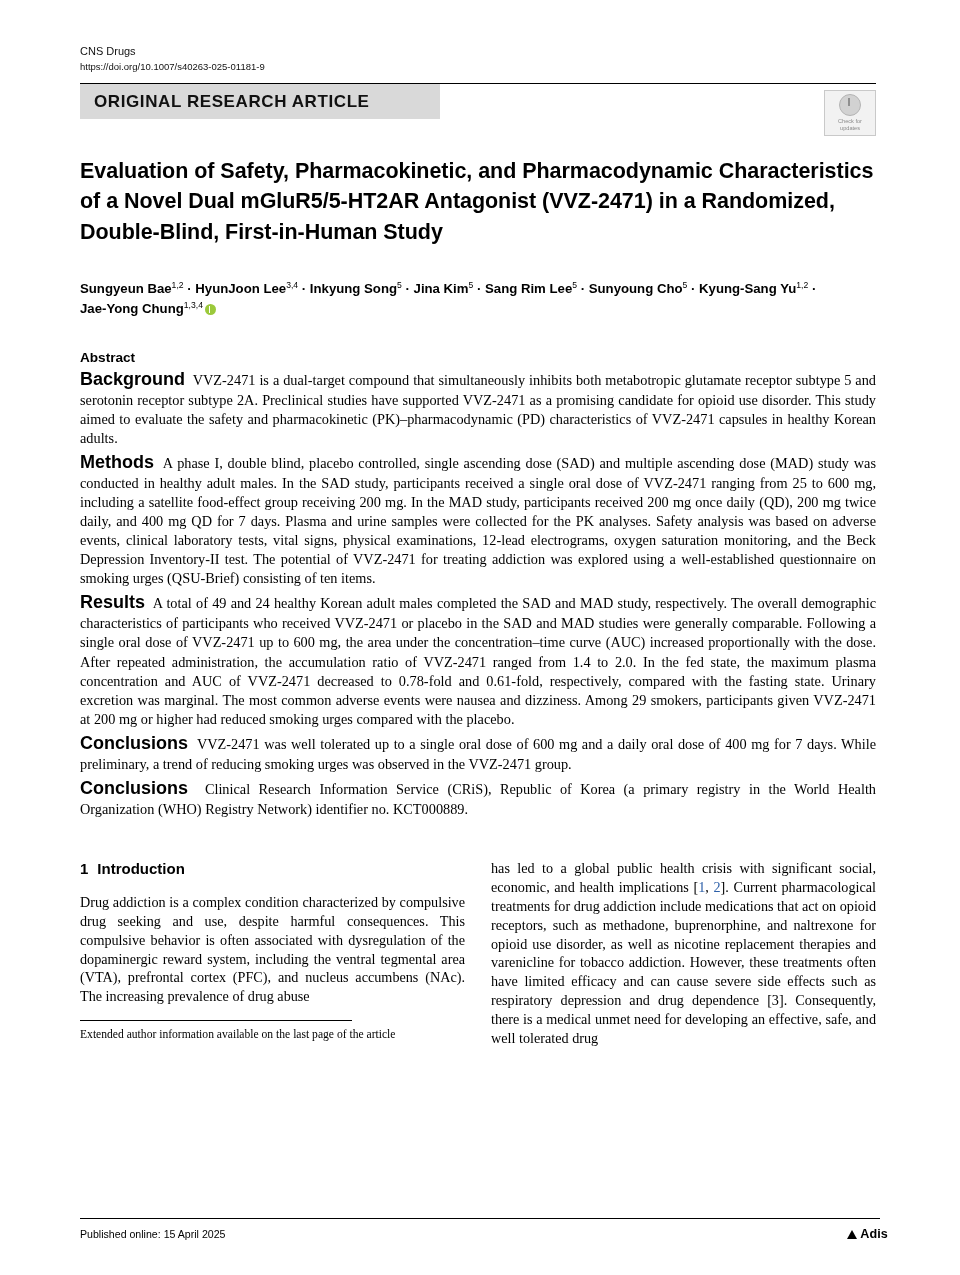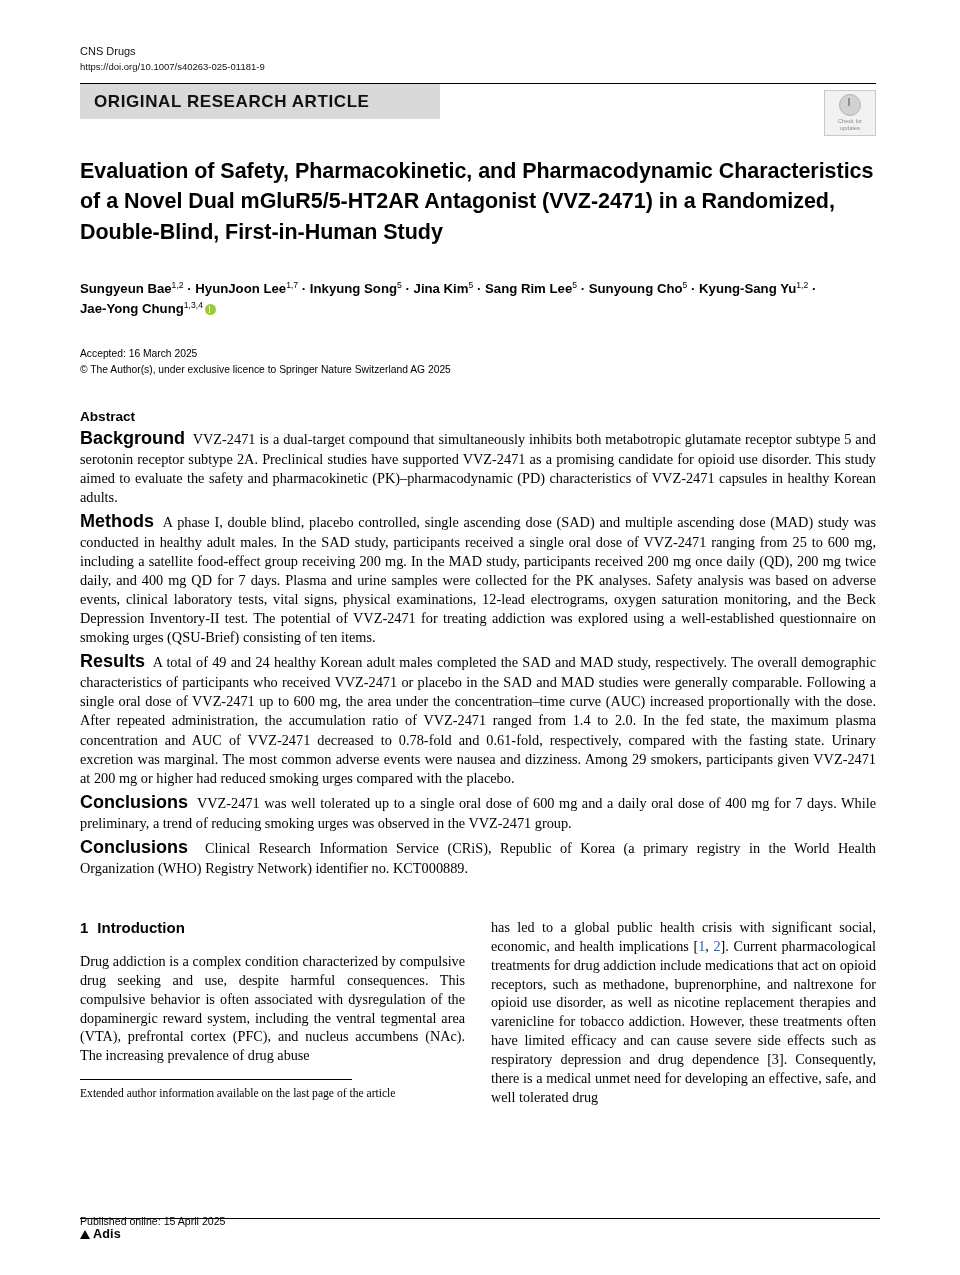--- a/index.html
+++ b/index.html
@@ -179,25 +179,24 @@
     font-size: 11.6px;
     line-height: 1.35;
   }
   
   .footer {
     position: absolute;
     left: 80px;
     right: 72px;
     bottom: 34px;
     display: flex;
-    align-items: flex-start;
+    align-items: center;
     justify-content: space-between;
     font-family: "Liberation Sans", sans-serif;
     font-size: 10.6px;
-    flex-direction: column;
   }
   .footer-rule {
     position: absolute;
     left: 80px; right: 80px;
     bottom: 56px;
     border-top: 1.2px solid #000;
   }
   .adis {
     font-family: "Liberation Sans", sans-serif;
     font-size: 12.6px;
@@ -234,33 +233,29 @@
         <div>Check for</div>
         <div>updates</div>
       </div>
     </div>
   </div>
 
   <div class="title">Evaluation of Safety, Pharmacokinetic, and Pharmacodynamic Characteristics of a Novel Dual mGluR5/5-HT2AR Antagonist (VVZ-2471) in a Randomized, Double-Blind, First-in-Human Study</div>
 
   <div class="authors">
     <span>Sungyeun Bae</span><sup>1,2</sup> ·
-    <span>HyunJoon Lee</span><sup>1,7</sup> ·
+    <span>HyunJoon Lee</span><sup>3,4</sup> ·
     <span>Inkyung Song</span><sup>5</sup> ·
     <span>Jina Kim</span><sup>5</sup> ·
     <span>Sang Rim Lee</span><sup>5</sup> ·
     <span>Sunyoung Cho</span><sup>5</sup> ·
     <span>Kyung-Sang Yu</span><sup>1,2</sup> ·<br>
     <span>Jae-Yong Chung</span><sup>1,3,4</sup><span class="orcid"></span>
   </div>
 
-  <div class="accepted">
-    <div>Accepted: 16 March 2025</div>
-    <div>© The Author(s), under exclusive licence to Springer Nature Switzerland AG 2025</div>
-  </div>
 
   <div class="abstract-head">Abstract</div>
 
   <div class="abs-p">
     <span class="abs-label">Background</span>&nbsp;
     <span>VVZ-2471 is a dual-target compound that simultaneously inhibits both metabotropic glutamate receptor subtype 5 and serotonin receptor subtype 2A. Preclinical studies have supported VVZ-2471 as a promising candidate for opioid use disorder. This study aimed to evaluate the safety and pharmacokinetic (PK)–pharmacodynamic (PD) characteristics of VVZ-2471 capsules in healthy Korean adults.</span>
   </div>
 
   <div class="abs-p">
     <span class="abs-label">Methods</span>&nbsp;

